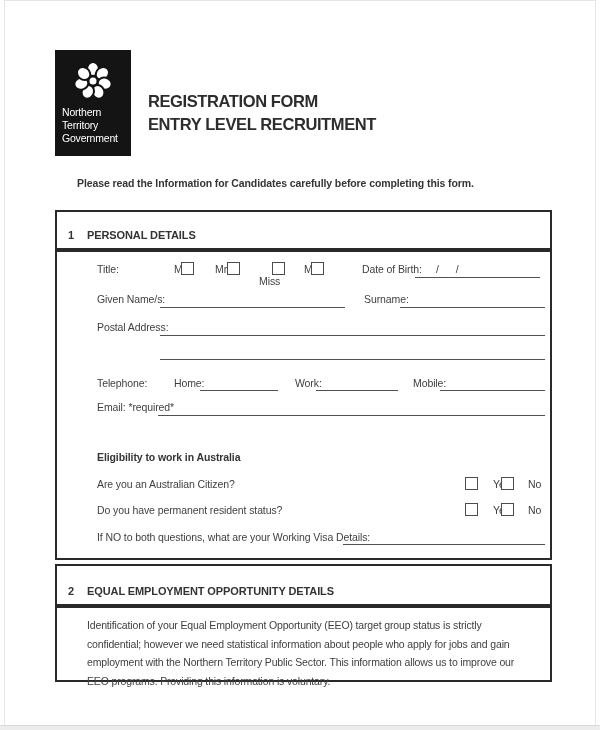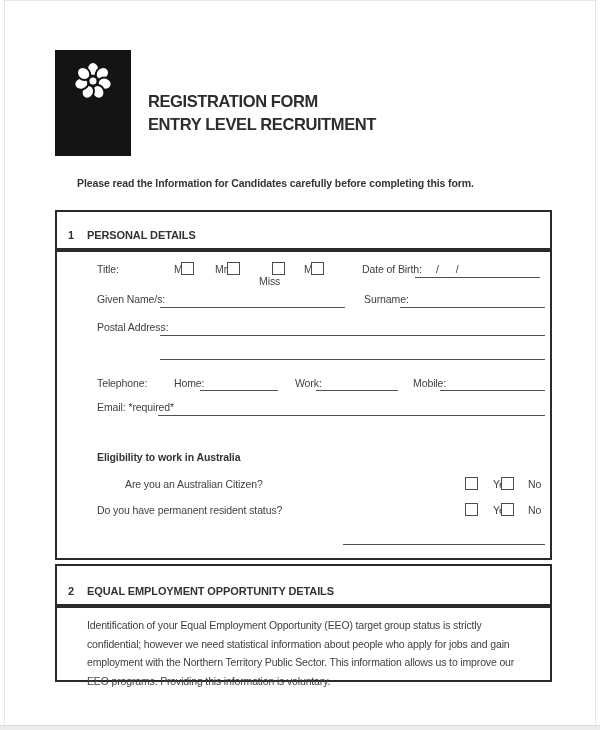--- a/index.html
+++ b/index.html
@@ -32,20 +32,25 @@
         <ellipse cx="50" cy="26" rx="12" ry="14"></ellipse>
         <ellipse cx="50" cy="26" rx="12" ry="14" transform="rotate(51.4,50,50)"></ellipse>
         <ellipse cx="50" cy="26" rx="12" ry="14" transform="rotate(102.8,50,50)"></ellipse>
         <ellipse cx="50" cy="26" rx="12" ry="14" transform="rotate(154.2,50,50)"></ellipse>
         <ellipse cx="50" cy="26" rx="12" ry="14" transform="rotate(205.7,50,50)"></ellipse>
         <ellipse cx="50" cy="26" rx="12" ry="14" transform="rotate(257.1,50,50)"></ellipse>
         <ellipse cx="50" cy="26" rx="12" ry="14" transform="rotate(308.6,50,50)"></ellipse>
         <circle cx="50" cy="50" r="9"></circle>
       </g>
     </svg>
+    <div class="abs" style="left:7px;top:56px;font-size:10.5px;line-height:13px;color:#fff;letter-spacing:-0.2px;">
+      <div>Northern</div>
+      <div>Territory</div>
+      <div>Government</div>
+    </div>
   </div>
 
   <div class="abs" style="left:148px;top:90px;font-size:16.5px;line-height:23px;font-weight:bold;color:#2d2d2d;letter-spacing:-0.4px;">
     <div>REGISTRATION FORM</div>
     <div>ENTRY LEVEL RECRUITMENT</div>
   </div>
 
   <div class="lbl bold" style="left:65px;top:177px;">Please read the Information for Candidates carefully before completing this form.</div>
 
   <div class="bigbox" style="top:210px;height:36px;">
@@ -83,32 +88,33 @@
   <div class="lbl" style="left:283px;top:377px;">Work:</div>
   <div class="wline" style="left:316px;top:376px;width:82px;height:14px;"></div>
   <div class="lbl" style="left:401px;top:377px;">Mobile:</div>
   <div class="wline" style="left:440px;top:376px;width:105px;height:14px;"></div>
 
   <div class="lbl" style="left:85px;top:401px;">Email: *required*</div>
   <div class="wline" style="left:158px;top:400px;width:387px;height:15px;"></div>
 
   <div class="lbl bold" style="left:85px;top:451px;">Eligibility to work in Australia</div>
 
-  <div class="lbl" style="left:85px;top:478px;margin-left:28px;">Are you an Australian Citizen?</div>
+  <div class="lbl" style="left:85px;top:478px;">Are you an Australian Citizen?</div>
   <div class="cb" style="left:465px;top:477px;"></div>
   <div class="lbl" style="left:481px;top:478px;">Yes</div>
   <div class="cb" style="left:501px;top:477px;"></div>
   <div class="lbl" style="left:516px;top:478px;">No</div>
 
   <div class="lbl" style="left:85px;top:504px;">Do you have permanent resident status?</div>
   <div class="cb" style="left:465px;top:503px;"></div>
   <div class="lbl" style="left:481px;top:504px;">Yes</div>
   <div class="cb" style="left:501px;top:503px;"></div>
   <div class="lbl" style="left:516px;top:504px;">No</div>
 
+  <div class="lbl" style="left:85px;top:531px;">If NO to both questions, what are your Working Visa Details:</div>
   <div class="wline" style="left:343px;top:530px;width:202px;height:14px;"></div>
 
   <div class="bigbox" style="top:564px;height:38px;">
     <div class="secnum">2</div>
     <div class="sectitle">EQUAL EMPLOYMENT OPPORTUNITY DETAILS</div>
   </div>
 
   <div class="bigbox" style="top:606px;height:72px;">
     <div style="position:absolute;left:30px;top:8px;width:440px;font-size:10.5px;line-height:18.5px;letter-spacing:-0.15px;color:#3f3f3f;">Identification of your Equal Employment Opportunity (EEO) target group status is strictly confidential; however we need statistical information about people who apply for jobs and gain employment with the Northern Territory Public Sector. This information allows us to improve our EEO programs. Providing this information is voluntary.</div>
   </div>

